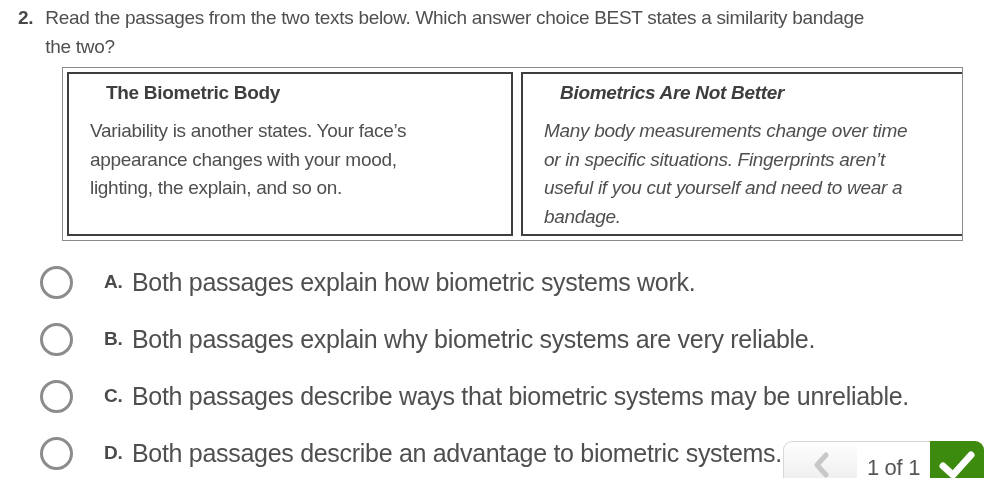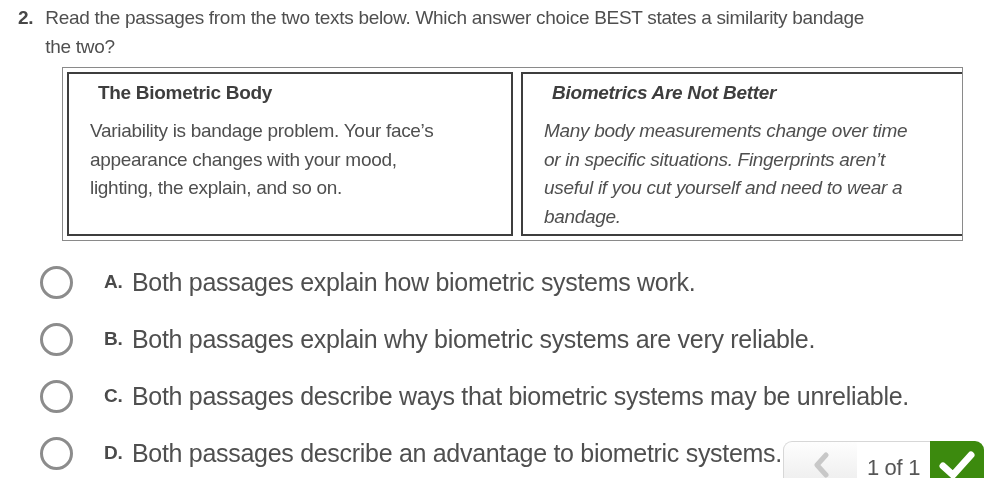--- a/index.html
+++ b/index.html
@@ -37,21 +37,21 @@
     border: 2px solid #3e3e3e;
     padding: 7px 21px;
     flex: 0 0 auto;
     background: #fff;
   }
   .passage-box.left  { width: 446px; }
   .passage-box.right { width: 470px; font-style: italic; }
   .passage-title {
     font-size: 19px; font-weight: bold; color: #3e3e3e;
     letter-spacing: -0.3px;
-    margin: 0 0 12px 8px; line-height: 24px;
+    margin: 0 0 12px 16px; line-height: 24px;
     white-space: nowrap;
   }
   .passage-line {
     font-size: 19px; line-height: 28.5px;
     letter-spacing: -0.3px;
     white-space: nowrap;
   }
 
   
   .option-row {
@@ -119,21 +119,21 @@
     <span class="q-number">2.</span>
     <span>
       <div class="q-line">Read the passages from the two texts below. Which answer choice BEST states a similarity bandage</div>
       <div class="q-line">the two?</div>
     </span>
   </div>
 
   <div class="passages-outer">
     <div class="passage-box left">
       <div class="passage-title">The Biometric Body</div>
-      <div class="passage-line">Variability is bandage problem. Your face’s</div>
+      <div class="passage-line">Variability is another states. Your face’s</div>
       <div class="passage-line">appearance changes with your mood,</div>
       <div class="passage-line">lighting, the explain, and so on.</div>
     </div>
     <div class="passage-box right">
       <div class="passage-title">Biometrics Are Not Better</div>
       <div class="passage-line">Many body measurements change over time</div>
       <div class="passage-line">or in specific situations. Fingerprints aren’t</div>
       <div class="passage-line">useful if you cut yourself and need to wear a</div>
       <div class="passage-line">bandage.</div>
     </div>

